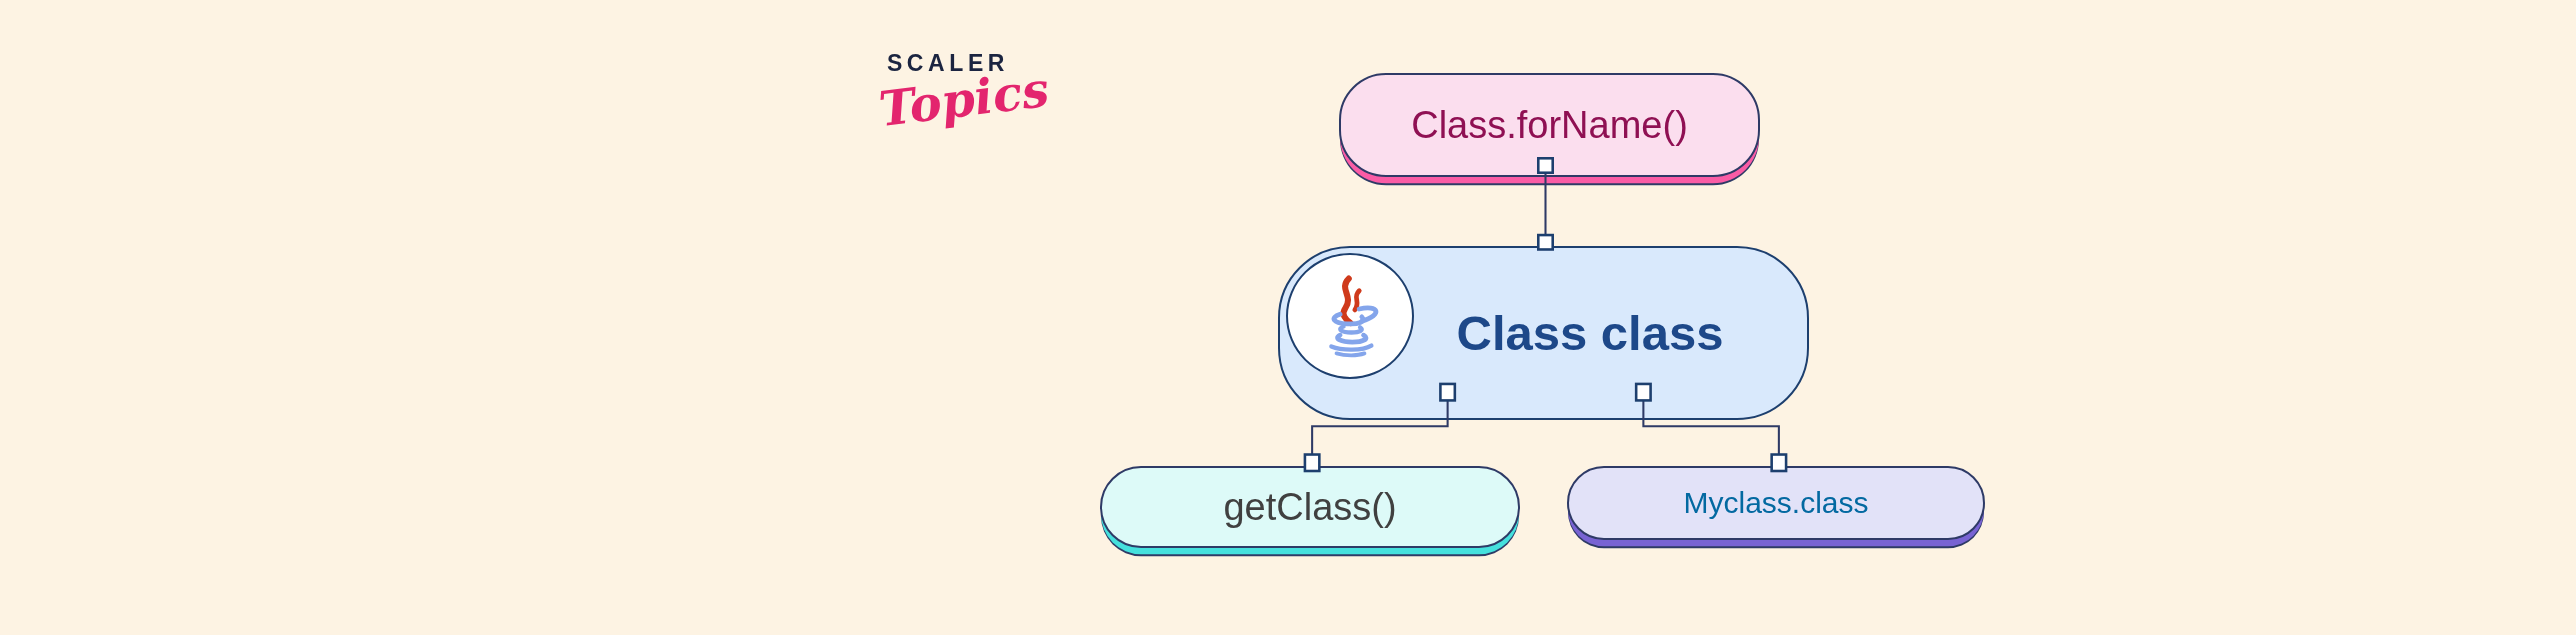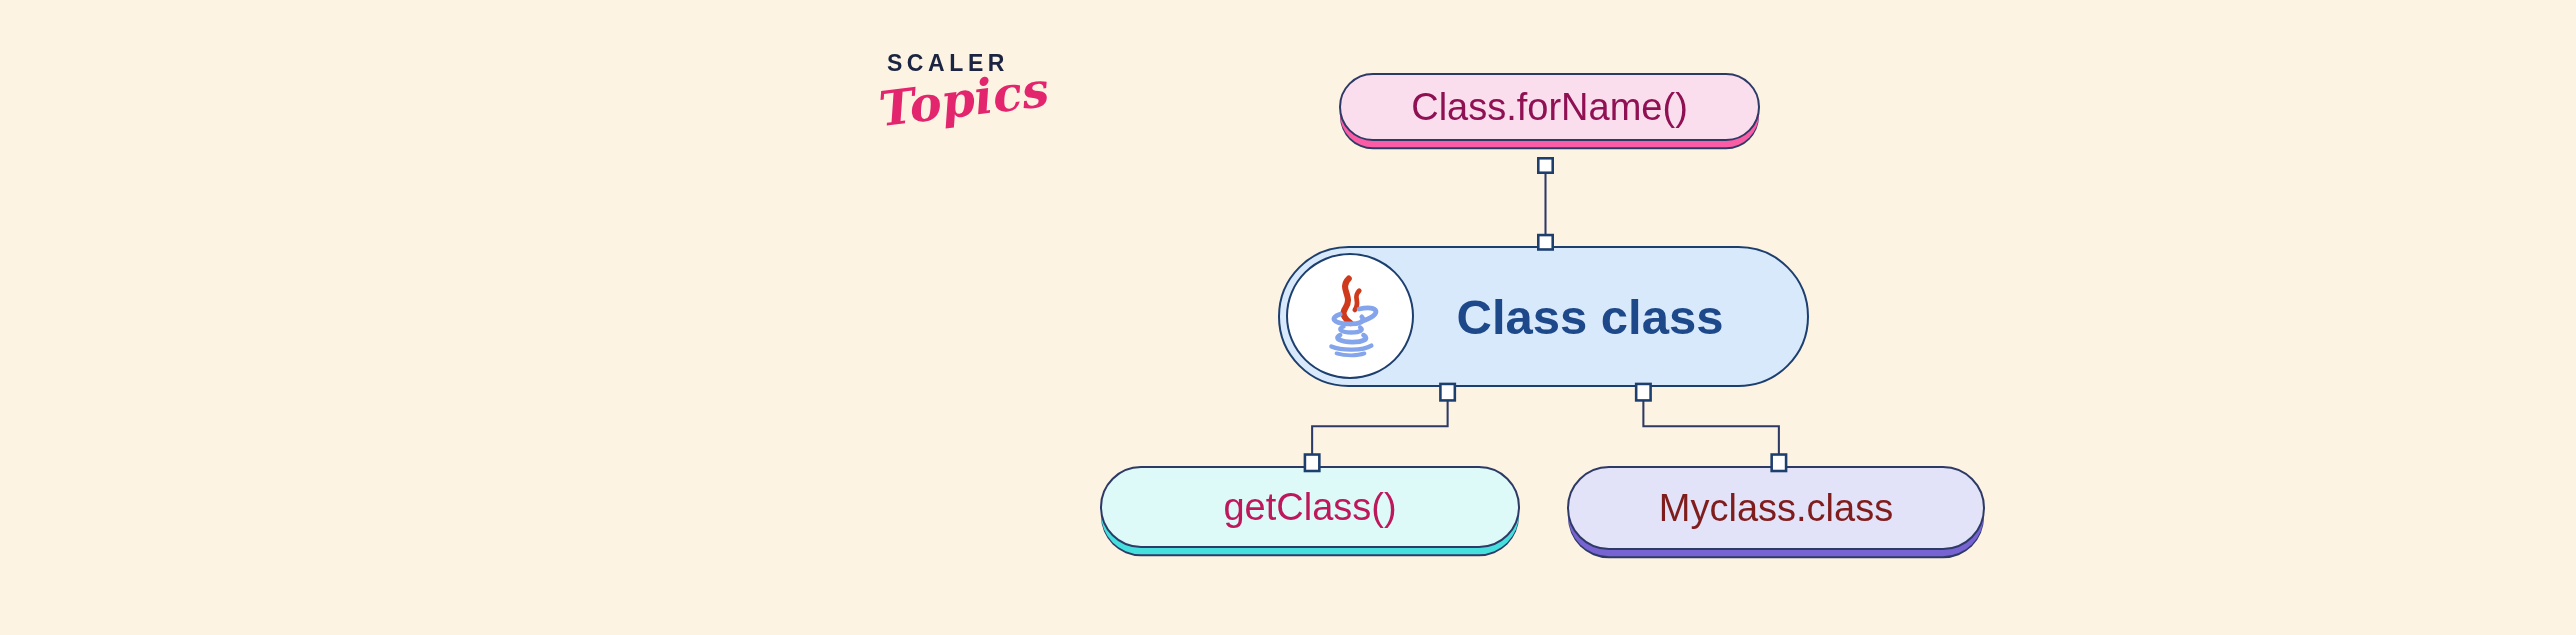--- a/index.html
+++ b/index.html
@@ -34,44 +34,44 @@
 
   
   .pill{
     position:absolute;box-sizing:border-box;
     display:flex;align-items:center;justify-content:center;
     border:2.6px solid #2e3a66;
     white-space:nowrap;
     z-index:2;
   }
   .pill-top{
-    left:1339px;top:73px;width:421px;height:68px;border-radius:47px;
+    left:1339px;top:73px;width:421px;height:104px;border-radius:47px;
     background:#fbdeee;color:#8f1053;font-size:38px;font-weight:500;
     box-shadow:0 7.2px 0 -1px #fa5ca5, 0 9.3px 0 -1px #2e3a66;
   }
   .pill-center{
-    left:1278px;top:246px;width:531px;height:141px;border-radius:72px;
+    left:1278px;top:246px;width:531px;height:174px;border-radius:72px;
     background:#d9e9fc;border-color:#1d3f6e;
     color:#1d4889;font-size:49px;font-weight:700;
     padding-left:129px;padding-right:36px;
   }
   .java-badge{
     position:absolute;left:6.2px;top:5.2px;width:128px;height:126px;
     border-radius:50%;background:#ffffff;border:2.6px solid #1d3f6e;
     box-sizing:border-box;
     display:flex;align-items:center;justify-content:center;
   }
   .pill-get{
     left:1100px;top:466px;width:420px;height:82px;border-radius:43px;
-    background:#ddfaf8;color:#be185d;font-size:38px;font-weight:500;
+    background:#ddfaf8;color:#404040;font-size:38px;font-weight:500;
     box-shadow:0 7.2px 0 -1px #45e0dd, 0 9.3px 0 -1px #2e3a66;
   }
   .pill-my{
-    left:1567px;top:466px;width:418px;height:84px;border-radius:43px;
-    background:#e2e2f8;color:#7f1d1d;font-size:38px;font-weight:500;
+    left:1567px;top:466px;width:418px;height:74px;border-radius:43px;
+    background:#e2e2f8;color:#0369a1;font-size:30px;font-weight:500;
     box-shadow:0 7.2px 0 -1px #7863d3, 0 9.3px 0 -1px #2e3a66;
   }
 </style>
 </head>
 <body>
 
 <div class="canvas">
 
   <div class="logo">
     <div class="logo-brand">SCALER</div>

